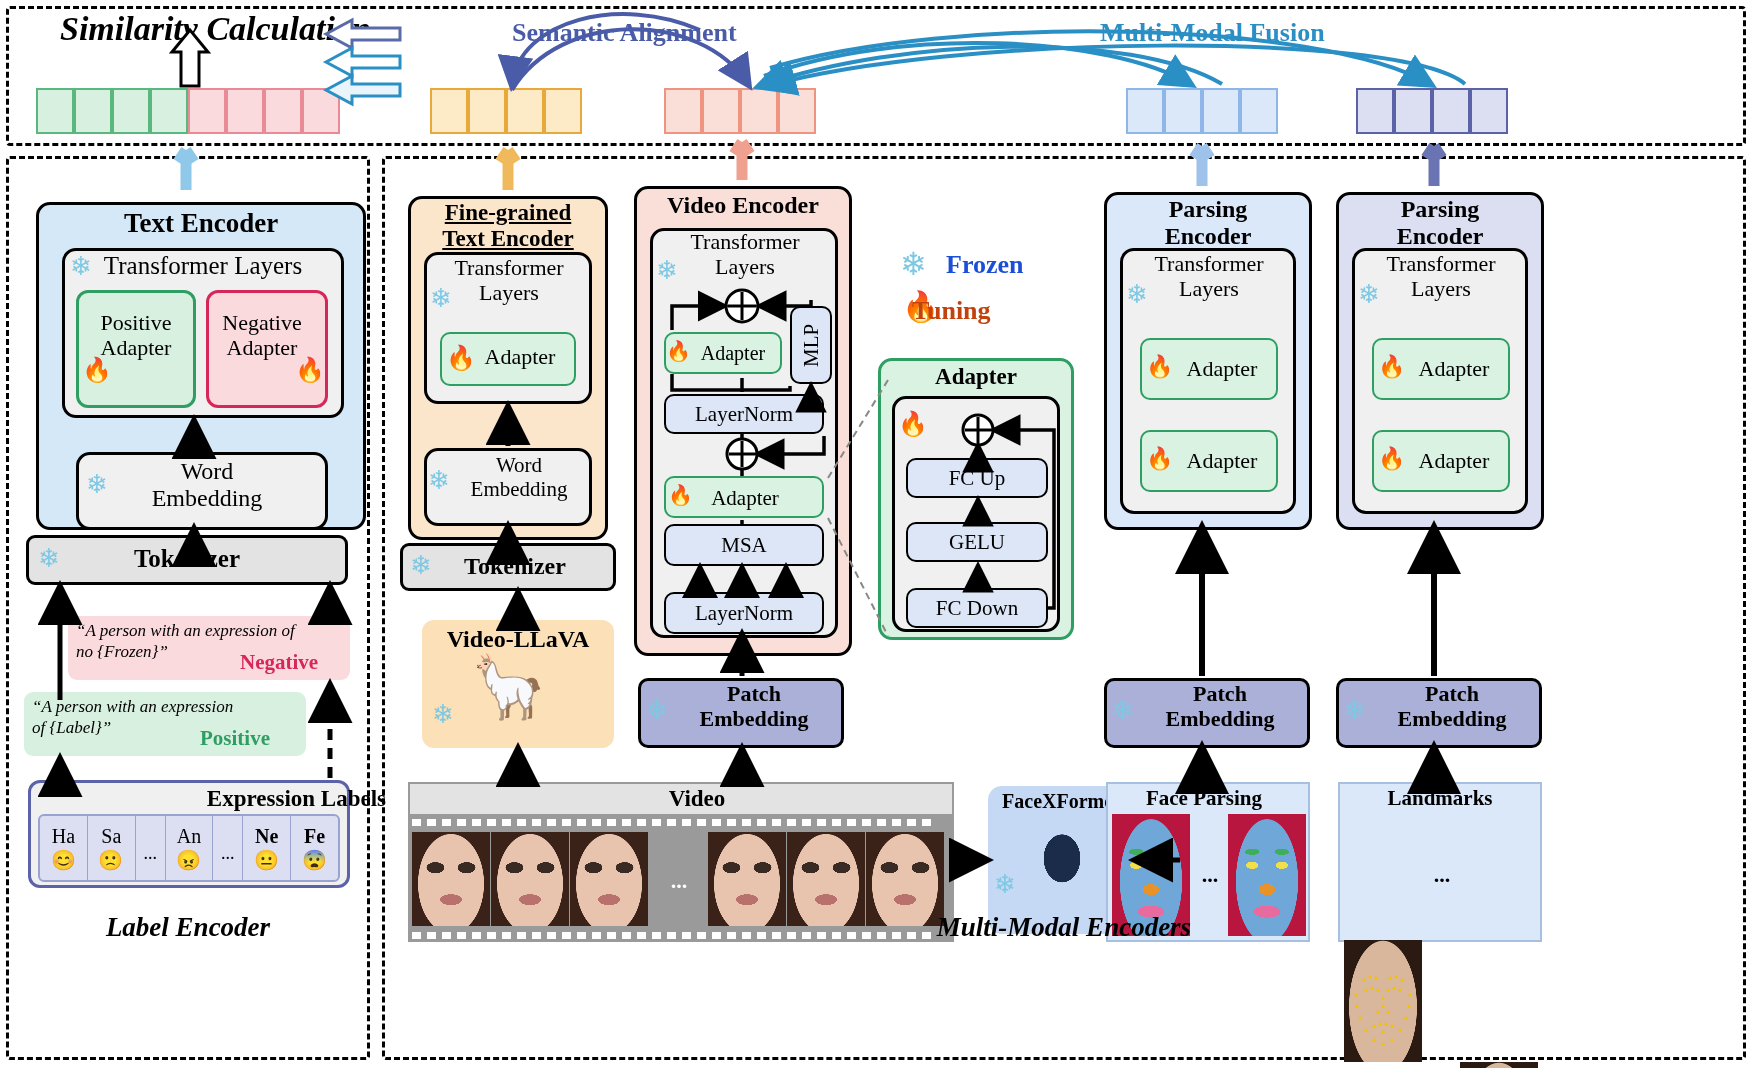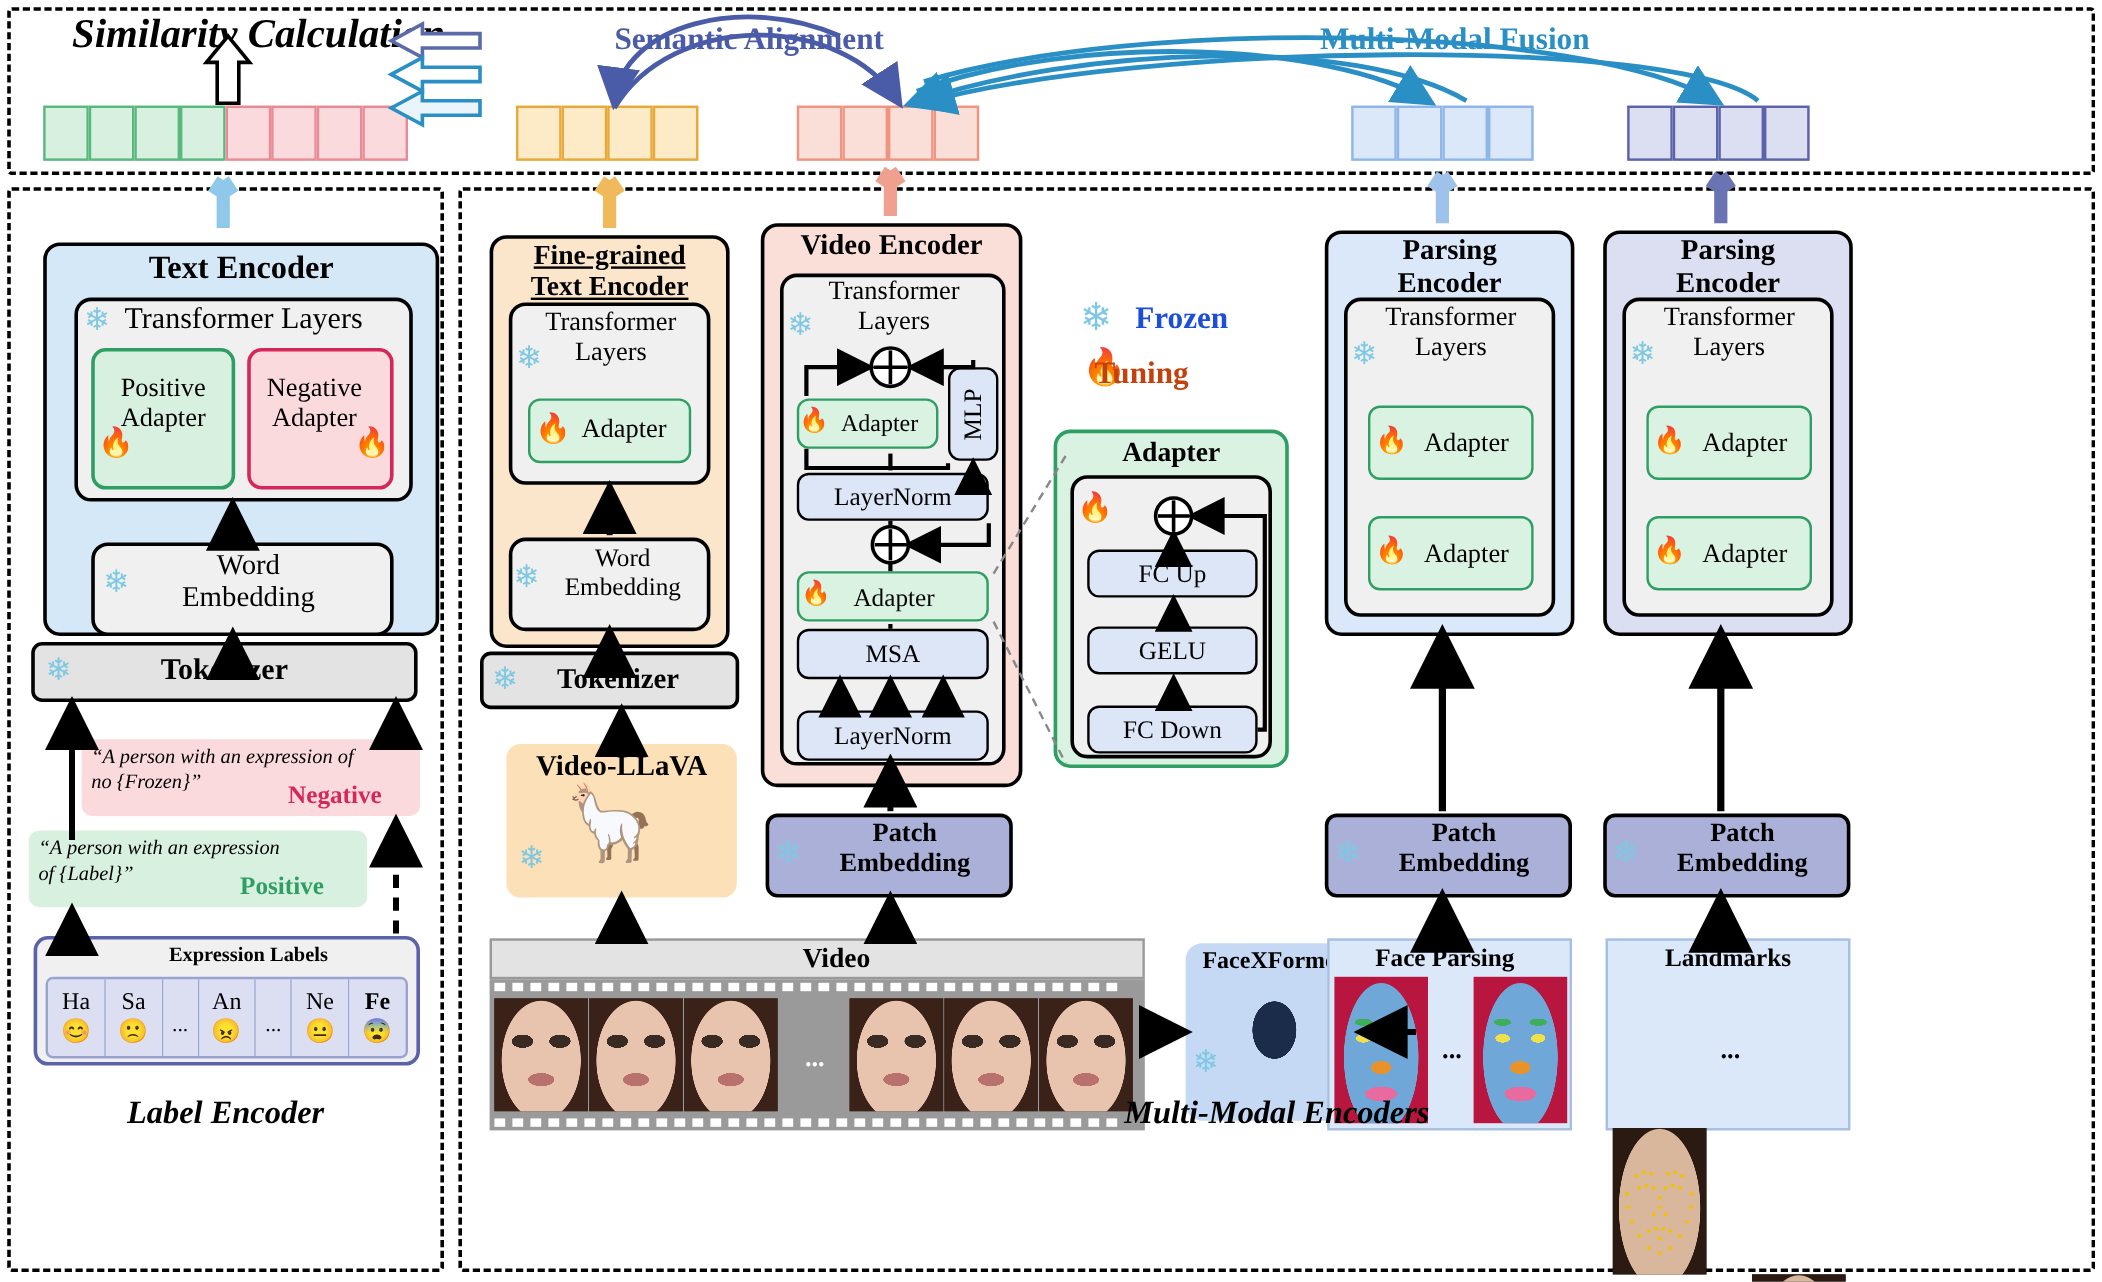--- a/index.html
+++ b/index.html
@@ -128,42 +128,42 @@
 
 <div class="abs" style="left:68px;top:616px;width:282px;height:64px;background:#fadadd;border-radius:9px;"></div>
 <div class="abs" style="left:76px;top:620px;width:230px;font-size:17px;font-style:italic;line-height:1.25;">“A person with an expression of no {Frozen}”</div>
 <div class="abs lbl" style="left:240px;top:650px;font-size:21px;color:#d6275a;">Negative</div>
 
 <div class="abs" style="left:24px;top:692px;width:282px;height:64px;background:#d8f0e0;border-radius:9px;"></div>
 <div class="abs" style="left:32px;top:696px;width:212px;font-size:17px;font-style:italic;line-height:1.25;">“A person with an expression of {Label}”</div>
 <div class="abs lbl" style="left:200px;top:726px;font-size:21px;color:#2f9e63;">Positive</div>
 
 <div class="abs" style="left:28px;top:780px;width:322px;height:108px;background:#f0f0f0;border:3px solid #5b62a8;border-radius:12px;"></div>
-<div class="abs ttl" style="left:28px;top:786px;width:358px;text-align:center;font-size:17px;">Expression Labels</div>
+<div class="abs ttl" style="left:28px;top:786px;width:358px;text-align:right;font-size:23px;">Expression Labels</div>
 <div class="abs" style="left:38px;top:814px;width:302px;height:68px;display:flex;background:#dcdff2;border:2px solid #9aa3d0;border-radius:6px;overflow:hidden;">
   <div style="flex:1.3;border-right:1px solid #9aa3d0;display:flex;flex-direction:column;align-items:center;justify-content:center;">
     <span style="font-size:20px;">Ha</span>
     <span style="font-size:20px;">😊</span>
   </div>
   <div style="flex:1.3;border-right:1px solid #9aa3d0;display:flex;flex-direction:column;align-items:center;justify-content:center;">
     <span style="font-size:20px;">Sa</span>
     <span style="font-size:20px;">🙁</span>
   </div>
   <div style="flex:0.8;border-right:1px solid #9aa3d0;display:flex;align-items:flex-end;justify-content:center;padding-bottom:16px;">
     <span style="font-size:18px;">...</span>
   </div>
   <div style="flex:1.3;border-right:1px solid #9aa3d0;display:flex;flex-direction:column;align-items:center;justify-content:center;">
     <span style="font-size:20px;">An</span>
     <span style="font-size:20px;">😠</span>
   </div>
   <div style="flex:0.8;border-right:1px solid #9aa3d0;display:flex;align-items:flex-end;justify-content:center;padding-bottom:16px;">
     <span style="font-size:18px;">...</span>
   </div>
   <div style="flex:1.3;border-right:1px solid #9aa3d0;display:flex;flex-direction:column;align-items:center;justify-content:center;">
-    <span style="font-size:20px;">Ne</span>
+    <span style="font-size:20px;font-weight:bold;">Ne</span>
     <span style="font-size:20px;">😐</span>
   </div>
   <div style="flex:1.3;display:flex;flex-direction:column;align-items:center;justify-content:center;">
     <span style="font-size:20px;font-weight:bold;">Fe</span>
     <span style="font-size:20px;">😨</span>
   </div>
 </div>
 <div class="abs italicbold" style="left:6px;top:912px;width:364px;text-align:center;font-size:27px;">Label Encoder</div>
 
 <div class="abs rbox" style="left:408px;top:196px;width:200px;height:344px;background:#fbe6cc;"></div>

